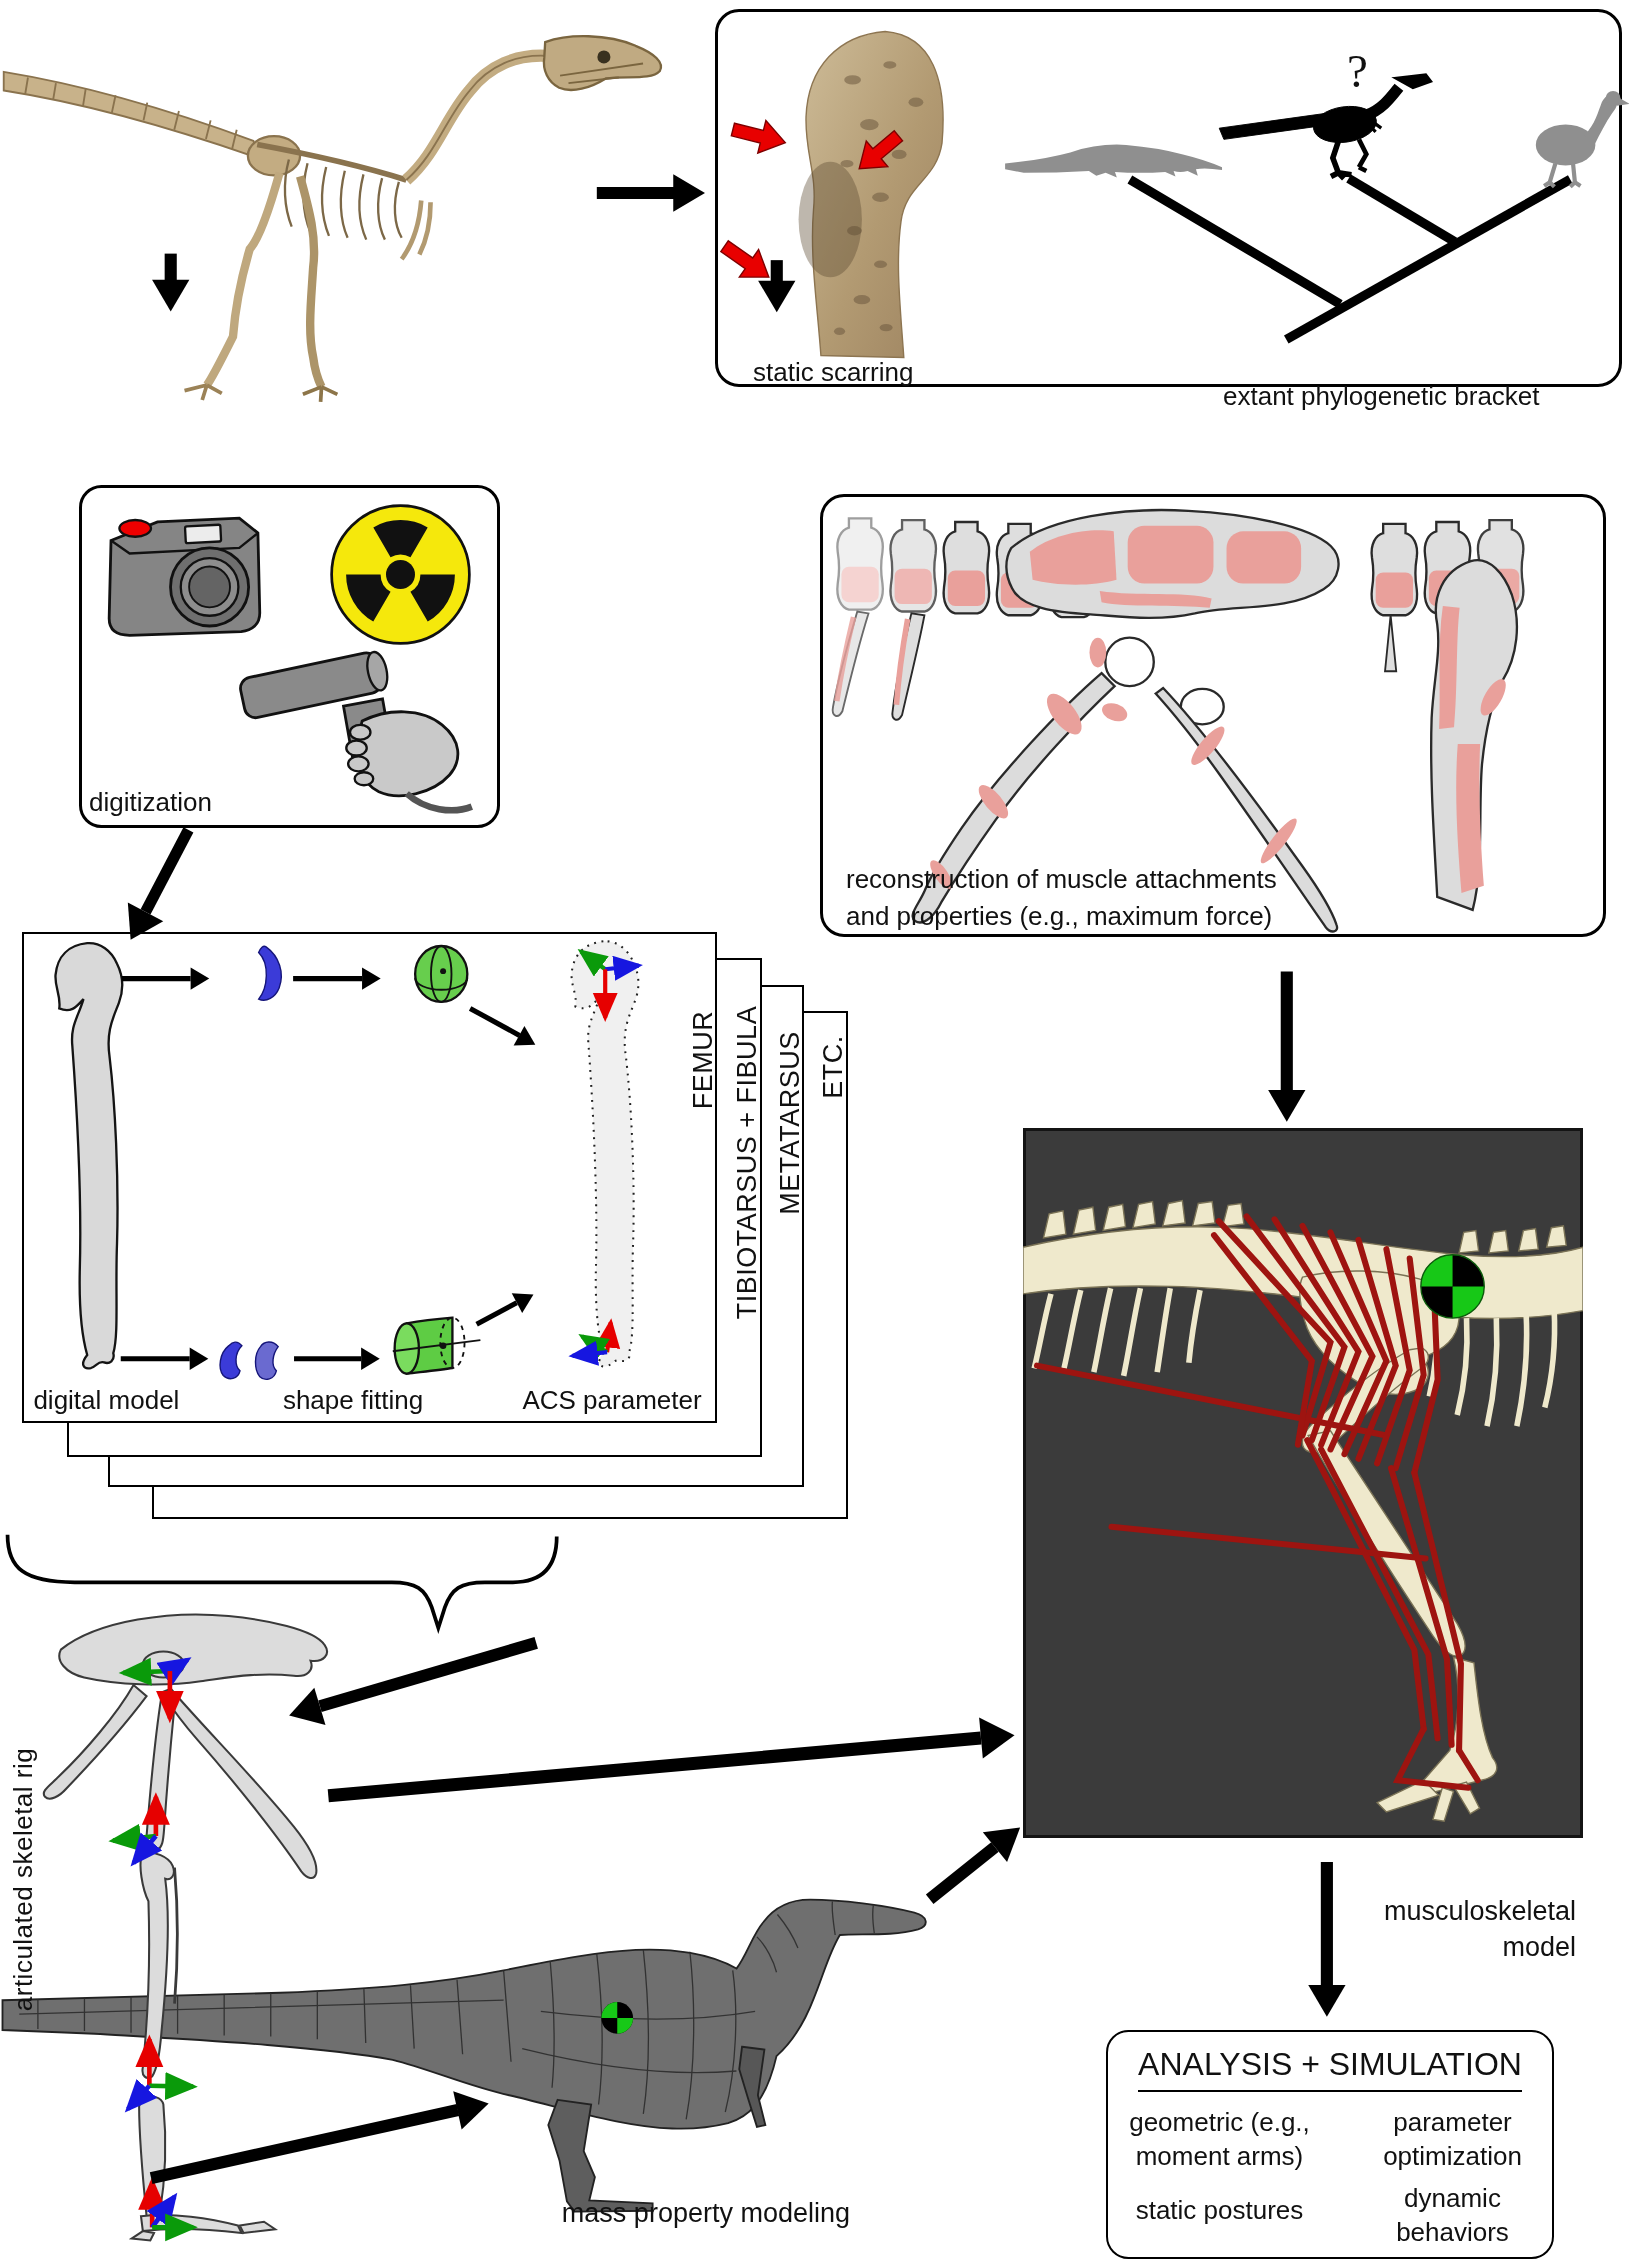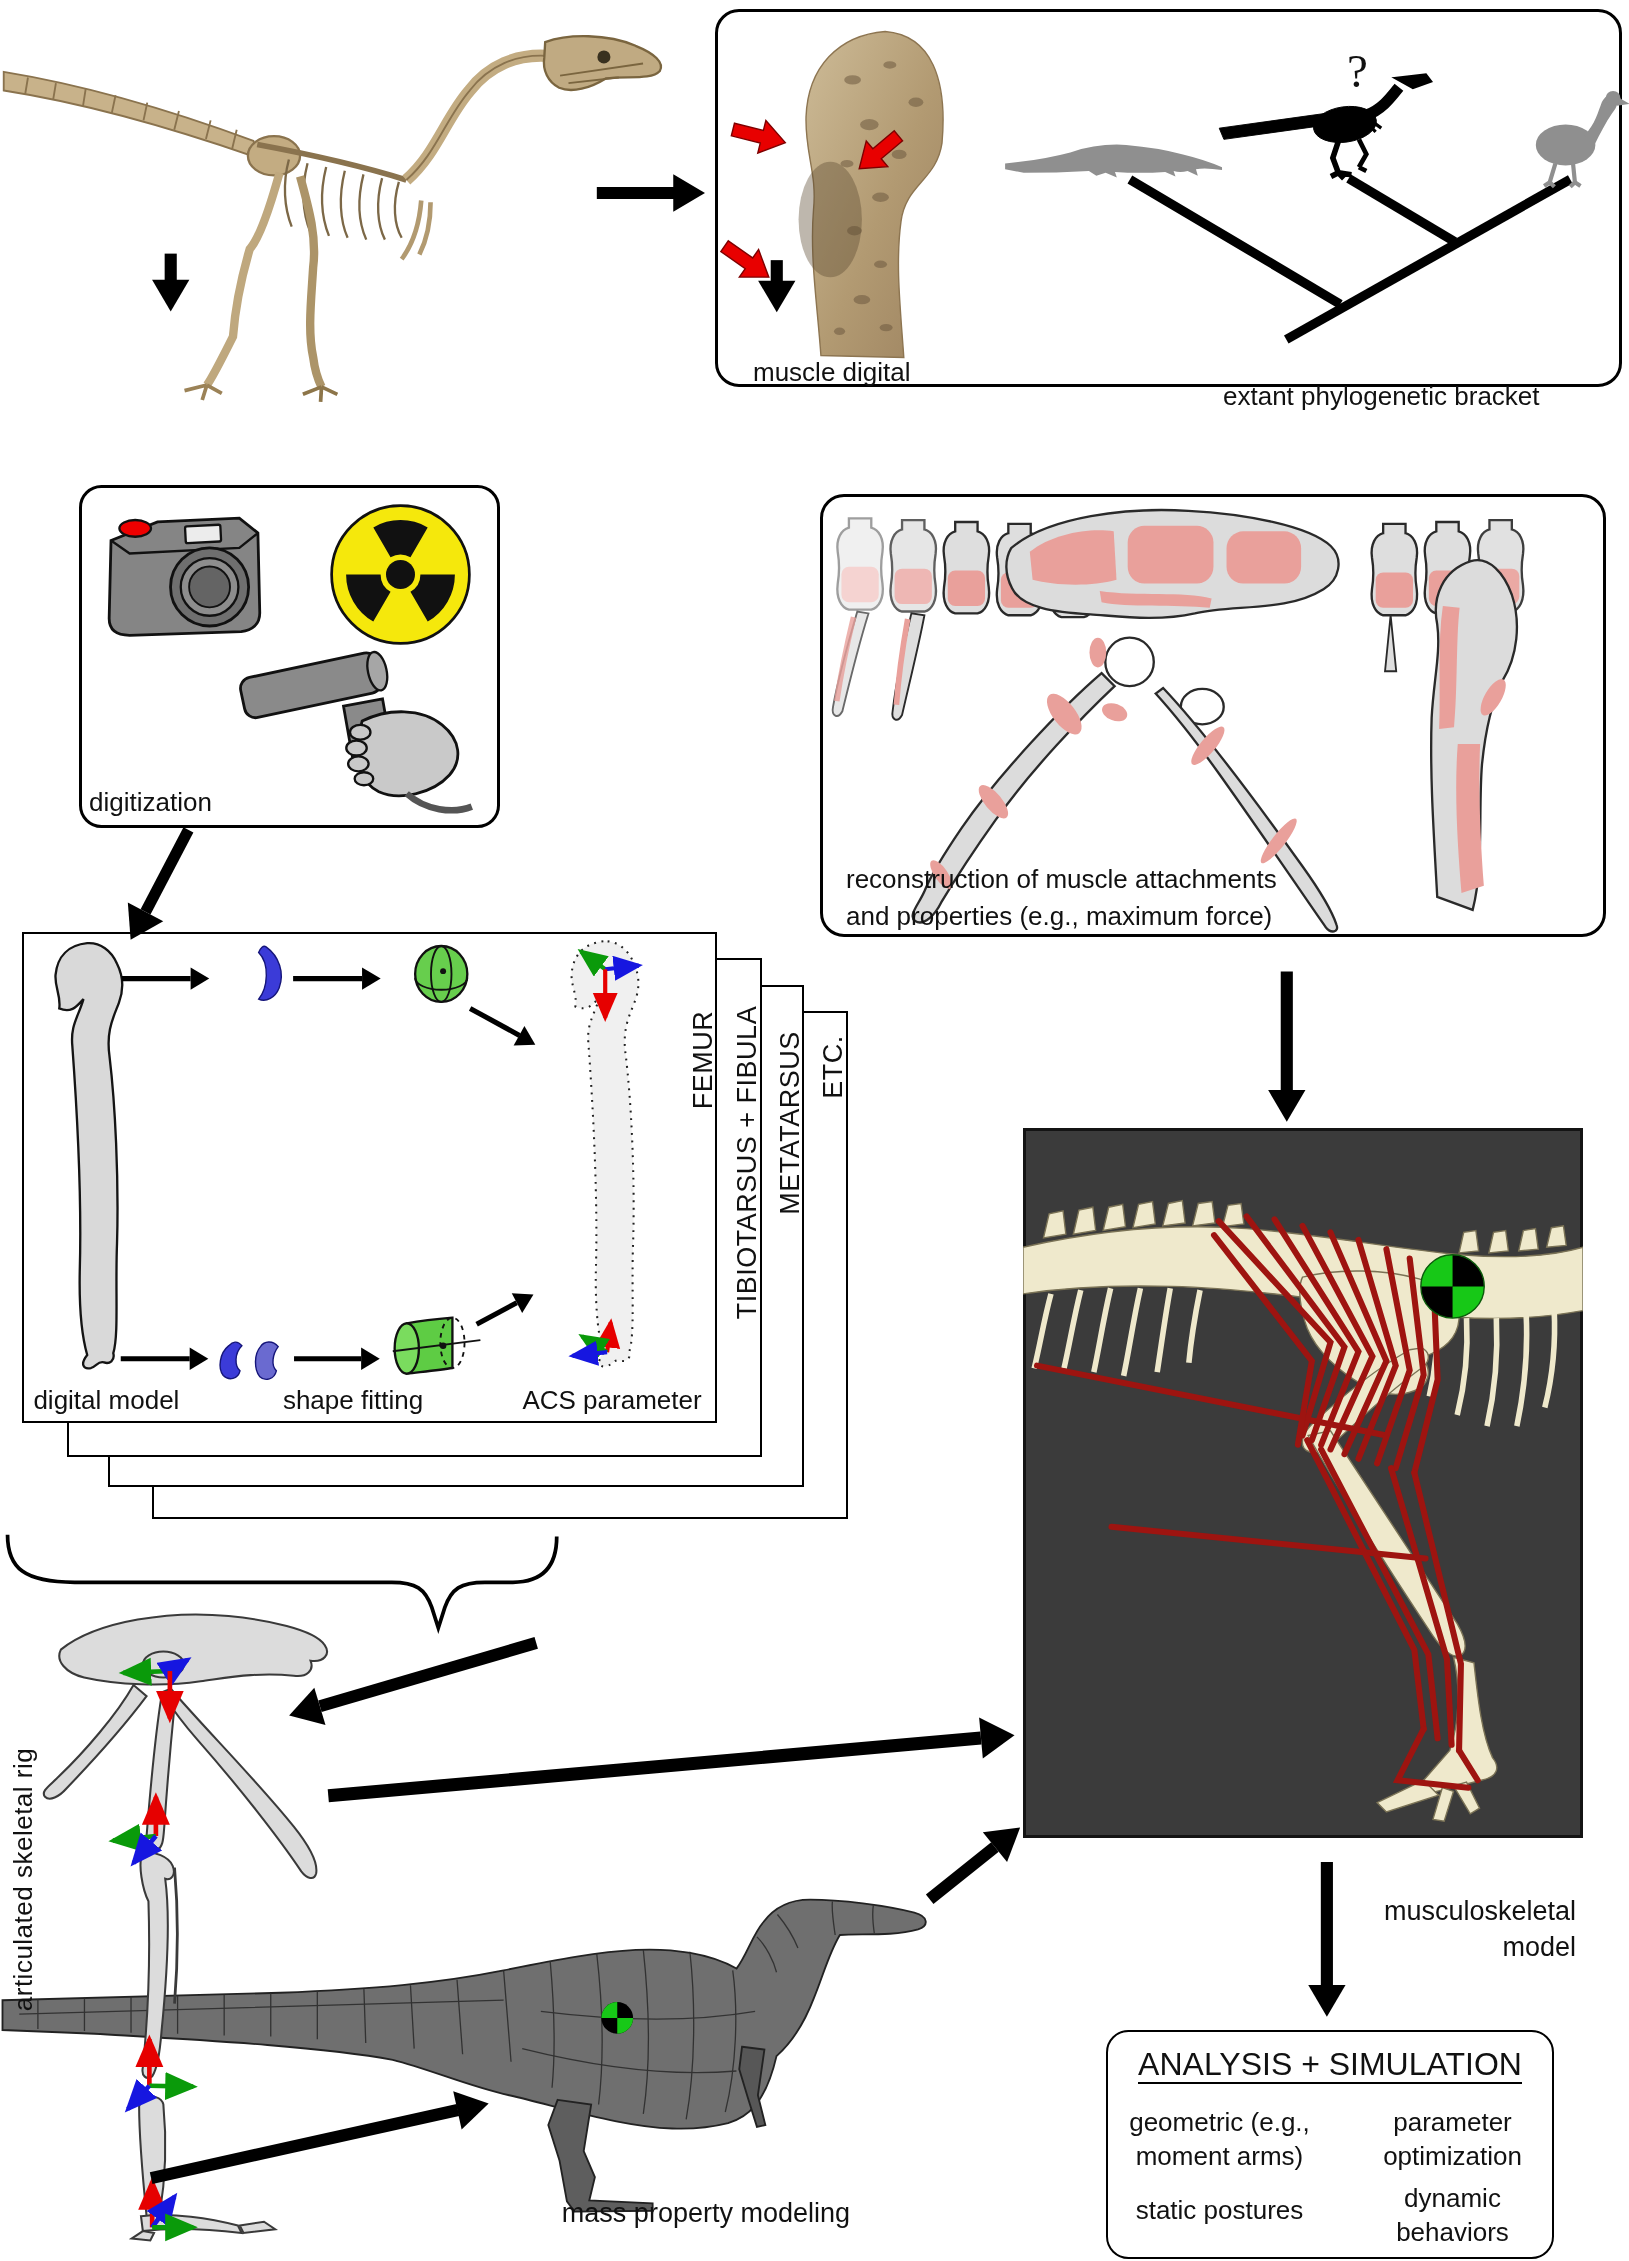--- a/index.html
+++ b/index.html
@@ -100,21 +100,21 @@
     </g>
     <g fill="#8f8f8f">
       <ellipse cx="913" cy="146" rx="32" ry="22"></ellipse>
       <path d="M933,136 C945,124 948,110 952,100 C956,92 962,90 966,94 C971,99 968,106 963,112 C956,122 950,134 944,146 Z"></path>
       <circle cx="964" cy="96" r="8"></circle>
       <path d="M968,94 L982,102 L968,104 Z"></path>
       <path d="M902,166 L896,186 M896,186 L890,190 M896,186 L901,191 M921,166 L923,186 M923,186 L918,191 M923,186 L929,190" stroke="#8f8f8f" stroke-width="4.5" fill="none"></path>
     </g>
   </svg>
 
-  <div class="lbl" style="left:753px;top:355px;">muscle digital</div>
+  <div class="lbl" style="left:753px;top:355px;">static scarring</div>
   <div class="lbl" style="left:1223px;top:355px;width:337px;text-align:left;margin-top:24px;">extant phylogenetic bracket</div>
   <div class="lbl" style="left:1347px;top:54px;font-family:'Liberation Serif','DejaVu Serif',serif;font-size:47px;">?</div>
 
   <div class="box" style="left:79px;top:485px;width:421px;height:343px;border-radius:22.4px"></div>
 
   <svg class="abs" style="left:98px;top:503px" width="172" height="140" viewBox="0 0 185 150">
     <path d="M14,40 L64,20 L152,16 L172,32 L174,118 C174,130 166,137 154,138 L34,142 C20,142 12,136 12,124 Z" fill="#858585" stroke="#111" stroke-width="3"></path>
     <path d="M14,40 L34,54 L152,48 L172,32" fill="none" stroke="#111" stroke-width="2.5"></path>
     <rect x="94" y="24" width="38" height="18" rx="2" fill="#ececec" stroke="#111" stroke-width="2.5" transform="rotate(-3 113 33)"></rect>
     <ellipse cx="40" cy="27" rx="17" ry="9" fill="#ee0000" stroke="#111" stroke-width="2.5"></ellipse>
@@ -410,21 +410,21 @@
     </g>
   </svg>
 
   <div class="lbl" style="left:1296px;top:1893px;width:280px;text-align:right;font-size:27px;line-height:36px;">
     <div>musculoskeletal</div>
     <div>model</div>
   </div>
 
   <div class="box" style="left:1106px;top:2030px;width:448px;height:229px;border-width:2.8px;border-radius:22.4px;"></div>
   <div class="lbl" style="left:1106px;top:2047px;width:448px;text-align:center;font-size:32px;">
-    <span style="border-bottom:2.8px solid #000;padding-bottom:0;">ANALYSIS + SIMULATION</span>
+    <span style="border-bottom:2.8px solid #000;padding-bottom:8px;">ANALYSIS + SIMULATION</span>
   </div>
   <div class="lbl pre" style="left:1117px;top:2105px;width:205px;text-align:center;line-height:34px;">geometric (e.g.,
 moment arms)</div>
   <div class="lbl pre" style="left:1350px;top:2105px;width:205px;text-align:center;line-height:34px;">parameter
 optimization</div>
   <div class="lbl pre" style="left:1117px;top:2193px;width:205px;text-align:center;line-height:34px;">static postures</div>
   <div class="lbl pre" style="left:1350px;top:2181px;width:205px;text-align:center;line-height:34px;">dynamic
 behaviors</div>
 
   <svg style="left:0;top:0;pointer-events:none" width="1630" height="2262" viewBox="0 0 1748 2426">

